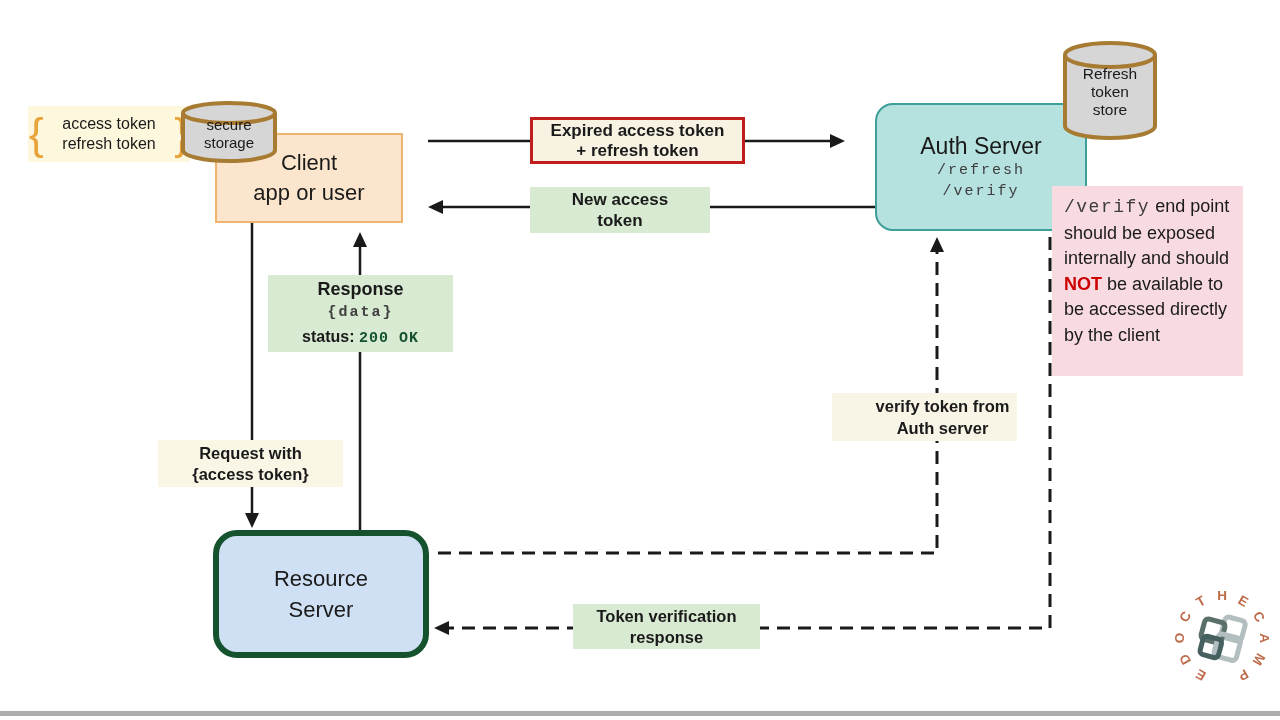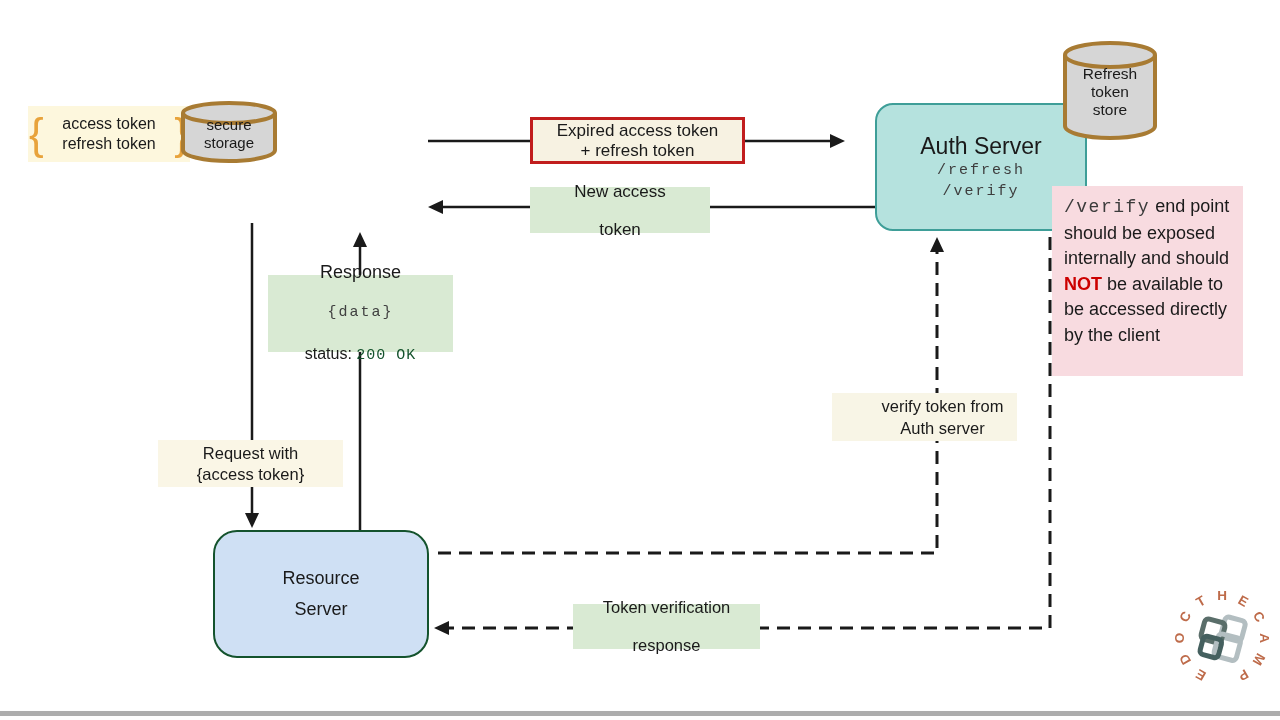--- a/index.html
+++ b/index.html
@@ -29,22 +29,22 @@
     display: flex; align-items: center; justify-content: space-between;
   }
   .brace {
     font-size: 44px; line-height: 56px; color: #E8A33B;
     font-family: "Liberation Sans", sans-serif; font-weight: 400;
     flex: 0 0 auto; padding: 0 1px;
   }
   #token-label .tl-text { flex: 1; text-align: center; font-size: 16px; line-height: 20px; }
 
   
-  .labelbox { display: flex; flex-direction: column; align-items: center; justify-content: center; text-align: center; }
-  .green { background: #D9EAD3; gap: 17px; }
+  .labelbox { display: flex; flex-direction: column; align-items: center; justify-content: center; text-align: center; font-weight: bold; }
+  .green { background: #D9EAD3; }
   .cream { background: #F8F5E6; padding-left: 36px; }
 
   #expired-box {
     left: 530px; top: 117px; width: 215px; height: 47px;
     background: #F7F2E2; border: 3.5px solid #C11D1D;
     font-size: 17px; line-height: 20px;
   }
   #new-access-box { left: 530px; top: 187px; width: 180px; height: 46px; font-size: 17px; line-height: 21px; }
   #response-box { left: 268px; top: 275px; width: 185px; height: 77px; font-size: 18px; line-height: 24px; }
   #request-box { left: 158px; top: 440px; width: 185px; height: 47px; font-size: 16.5px; line-height: 21px; background: #FAF6E6; }
@@ -65,23 +65,23 @@
   }
   #auth-box {
     left: 875px; top: 103px; width: 212px; height: 128px;
     background: #B5E2DE; border: 2px solid #3E9E98; border-radius: 18px;
     text-align: center; padding-top: 27px;
   }
   #auth-box .auth-title { font-size: 23px; line-height: 28px; }
   #auth-box .endpoint { font-family: "Liberation Mono", monospace; font-size: 15px; line-height: 21px; letter-spacing: 2px; color: #3d3d3d; }
   #resource-box {
     left: 213px; top: 530px; width: 216px; height: 128px;
-    background: #CFE0F4; border: 2px solid #14532d; border-radius: 24px;
+    background: #CFE0F4; border: 6px solid #14532d; border-radius: 24px;
     display: flex; flex-direction: column; align-items: center; justify-content: center;
-    font-size: 18px; line-height: 31px;
+    font-size: 22px; line-height: 31px;
   }
 
   
   #pink-note {
     left: 1052px; top: 186px; width: 191px; height: 190px;
     background: #F8DBE0; padding: 8px 12px;
     font-size: 18px; line-height: 25.5px;
   }
   #pink-note .mono { font-size: 18px; letter-spacing: 1.5px; color: #3b3b3b; }
   #pink-note .not-word { color: #CC0000; font-weight: bold; }
@@ -126,20 +126,24 @@
 
   <div id="token-label" class="abs">
     <span class="brace">{</span>
     <span class="tl-text">
       <div>access token</div>
       <div>refresh token</div>
     </span>
     <span class="brace">}</span>
   </div>
 
+  <div id="client-box" class="abs">
+    <div>Client</div>
+    <div>app or user</div>
+  </div>
 
   <div class="abs cylinder" style="left:179px; top:100px; width:100px; height:64px;">
     <svg width="100" height="64" viewBox="0 0 100 64">
       <path d="M4 13 L4 50 A46 11 0 0 0 96 50 L96 13" fill="#D6D6D6" stroke="#A87B33" stroke-width="4"></path>
       <ellipse cx="50" cy="13" rx="46" ry="10" fill="#D6D6D6" stroke="#A87B33" stroke-width="4"></ellipse>
     </svg>
     <div class="cyl-label" style="top:16px;">
       <div>secure</div>
       <div>storage</div>
     </div>

